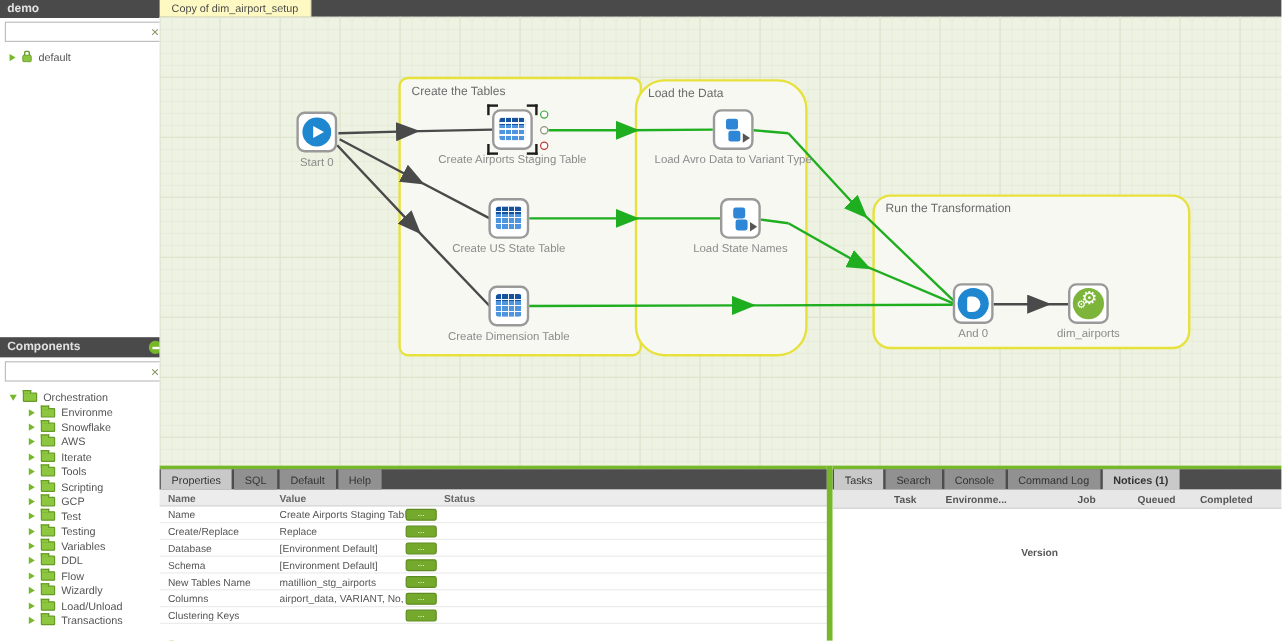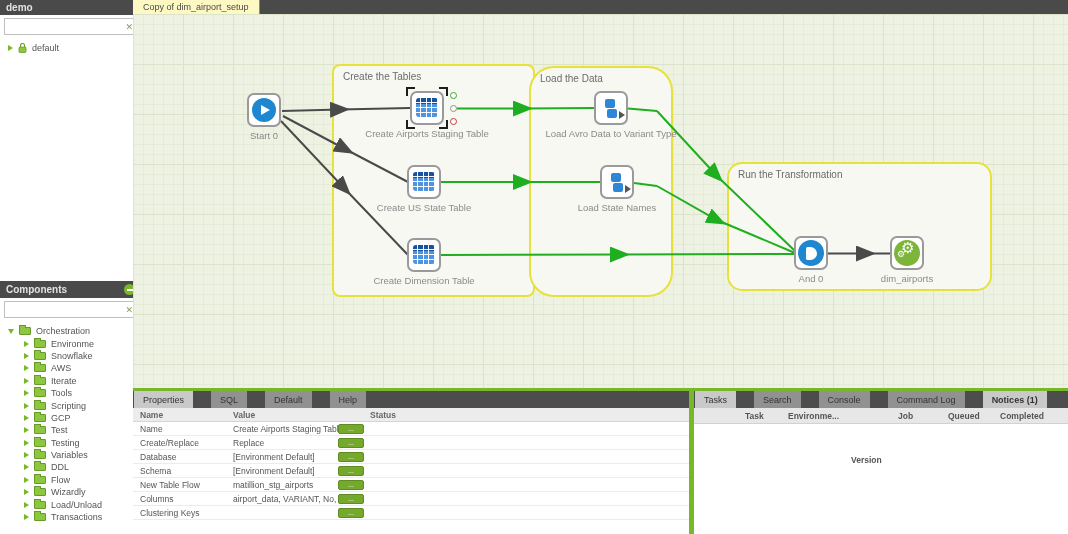--- a/index.html
+++ b/index.html
@@ -64,21 +64,21 @@
   .sel-brackets .bl { left:0; bottom:0; border-left-width:2.5px; border-bottom-width:2.5px; }
   .sel-brackets .br { right:0; bottom:0; border-right-width:2.5px; border-bottom-width:2.5px; }
   .port { position:absolute; width:7px; height:7px; border-radius:50%; background:#fdfdfb; border:1.6px solid; cursor:pointer; }
   .port.ok { border-color:#3aa63a; } .port.un { border-color:#8b9679; } .port.bad { border-color:#c23b35; }
 
   
   .bpanel { position:absolute; top:388px; height:146px; border-top:3px solid #76b82a; background:#fff; }
   .props-panel { left:133px; width:556px; }
   .bdivider { position:absolute; left:689px; top:388px; width:5px; height:146px; background:#76b82a; }
   .tasks-panel { left:694px; width:374px; }
-  .tabbar { height:17px; background:#4d4d4d; display:flex; align-items:stretch; gap:18px; padding-left:1px; }
+  .tabbar { height:17px; background:#4d4d4d; display:flex; align-items:stretch; gap:2px; padding-left:1px; }
   .tab { background:#919191; color:#333; font-size:9px; display:flex; align-items:center; padding:0 9px; cursor:pointer; white-space:nowrap; }
   .tab.active { background:#c9c9c9; }
   .tab.bold { background:#c9c9c9; font-weight:700; }
   .subheader { height:16px; background:#c9c9c9; position:relative; display:flex; align-items:center; }
   .comp-title-box { width:170px; height:16px; background:#fff; display:flex; align-items:center; padding-left:4px; }
   .mini-tbl { width:13px; height:11px; border-radius:2px; margin-right:5px; flex:none;
     background-image:
       repeating-linear-gradient(90deg, transparent 0 2.8px, rgba(255,255,255,.95) 2.8px 3.6px),
       repeating-linear-gradient(180deg, transparent 0 2.4px, rgba(255,255,255,.95) 2.4px 3.2px),
       linear-gradient(#17529e 0 3.5px, #4f94de 3.5px 100%); }
@@ -410,21 +410,21 @@
 
       <div class="prow">
         <span class="c-name">Schema</span>
         <span class="c-value">[Environment Default]</span>
         <span class="c-action">
           <span class="dots-btn">...</span>
         </span>
       </div>
 
       <div class="prow">
-        <span class="c-name">New Table Flow</span>
+        <span class="c-name">New Tables Name</span>
         <span class="c-value">matillion_stg_airports</span>
         <span class="c-action">
           <span class="dots-btn">...</span>
         </span>
       </div>
 
       <div class="prow">
         <span class="c-name">Columns</span>
         <span class="c-value">airport_data, VARIANT, No, No, No</span>
         <span class="c-action">

